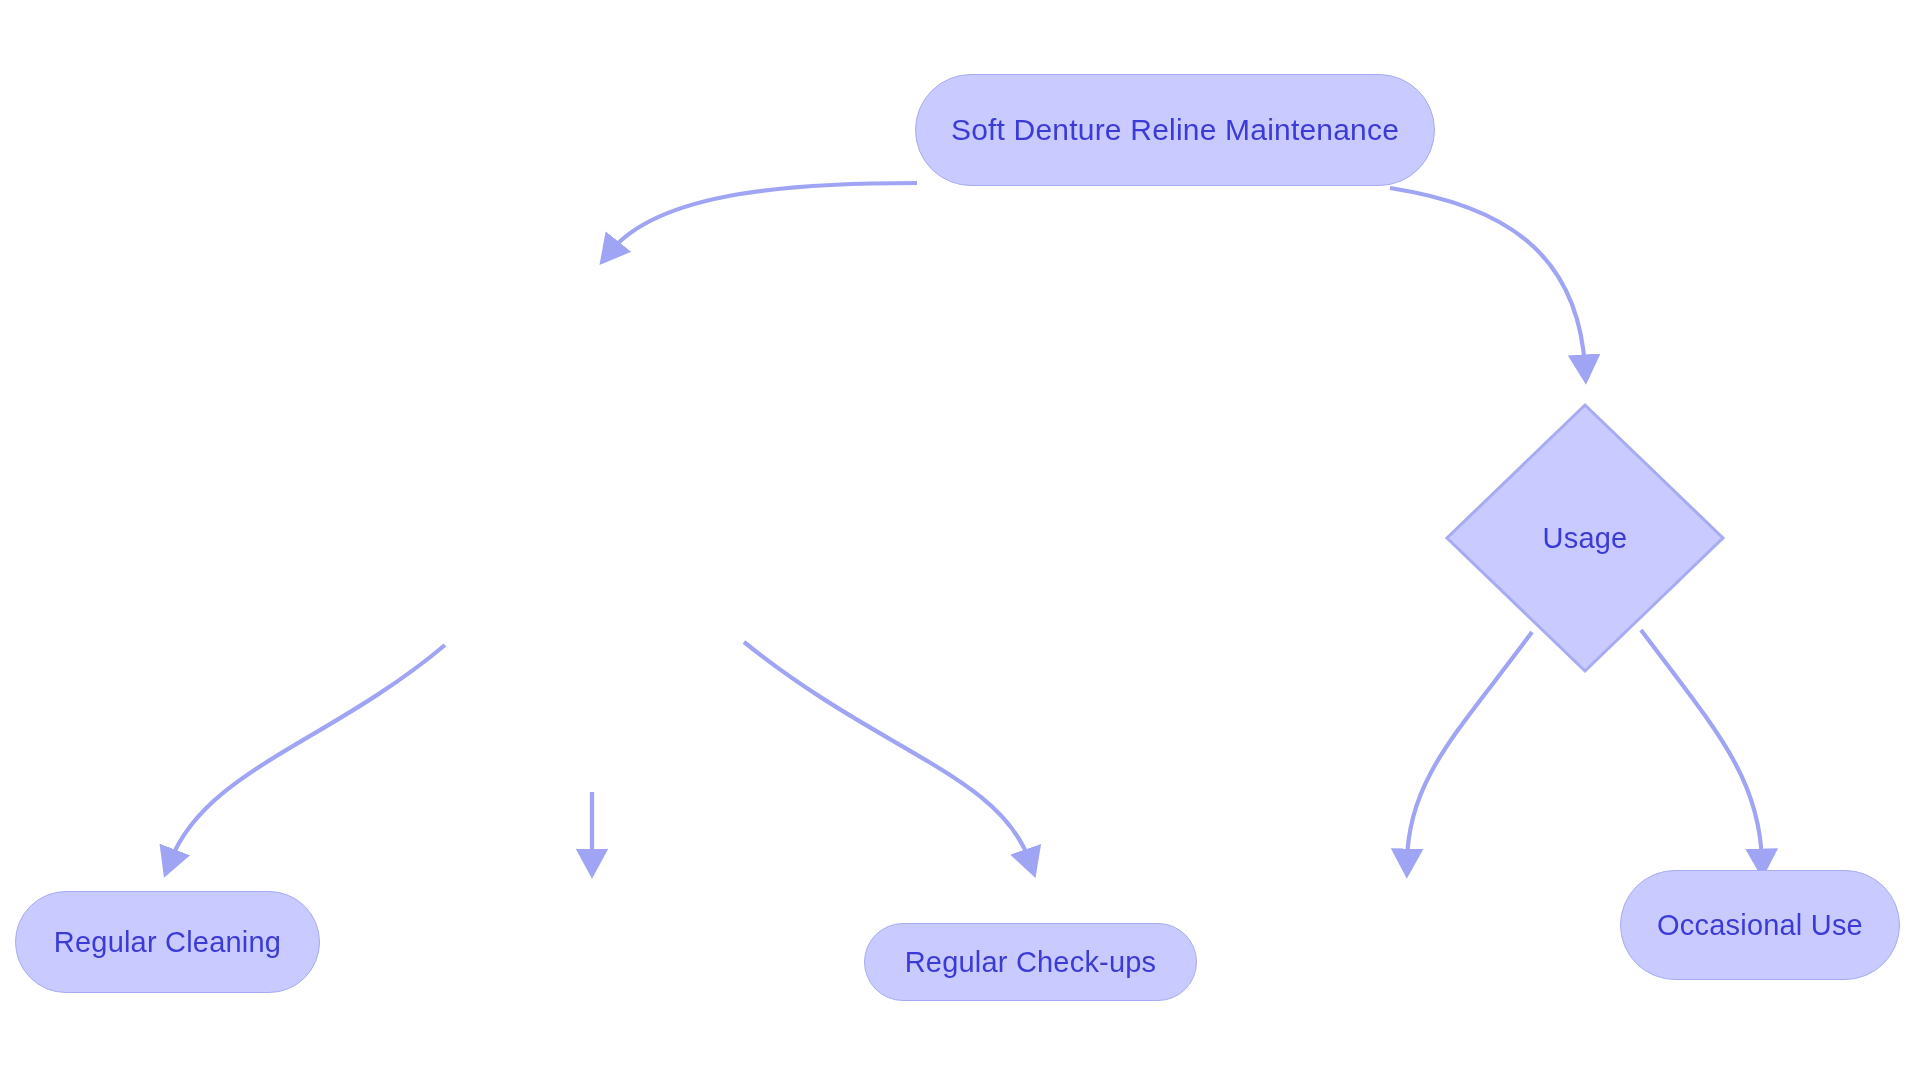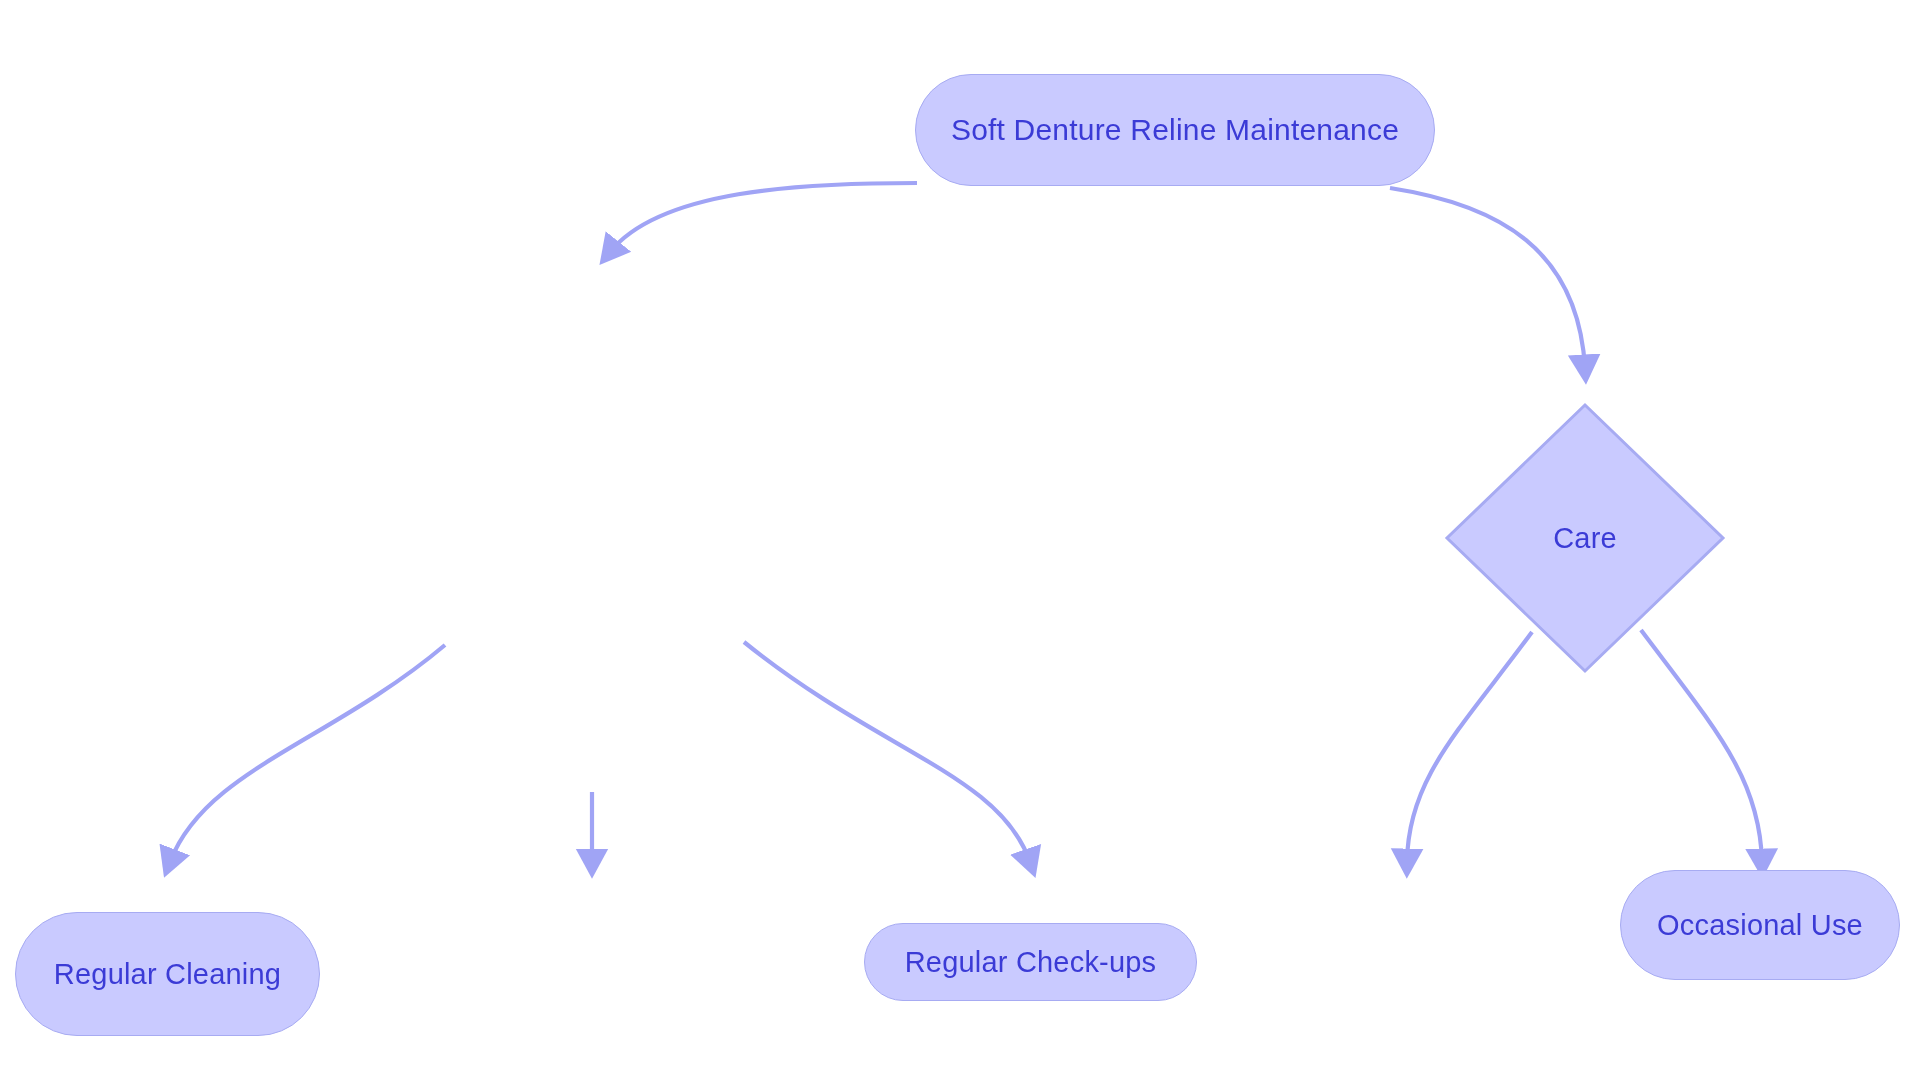--- a/index.html
+++ b/index.html
@@ -103,24 +103,24 @@
 
   <div class="node node-pill node-root" style="left:915px; top:74px; width:520px; height:112px;">
     <span>Soft Denture Reline Maintenance</span>
   </div>
 
 
   <div class="node node-diamond" style="left:1444px; top:402px; width:282px; height:272px;">
     <svg class="diamond-shape" viewBox="0 0 282 272" preserveAspectRatio="none">
       <polygon points="141,3 279,136 141,269 3,136" fill="#c9caff" stroke="#a7abf2" stroke-width="3"></polygon>
     </svg>
-    <span class="diamond-label">Care</span>
+    <span class="diamond-label">Usage</span>
   </div>
 
-  <div class="node node-pill node-leaf" style="left:15px; top:912px; width:305px; height:124px;">
+  <div class="node node-pill node-leaf" style="left:15px; top:891px; width:305px; height:102px;">
     <span>Regular Cleaning</span>
   </div>
 
 
   <div class="node node-pill node-leaf" style="left:864px; top:923px; width:333px; height:78px;">
     <span>Regular Check-ups</span>
   </div>
 
 
   <div class="node node-pill node-leaf" style="left:1620px; top:870px; width:280px; height:110px;">

